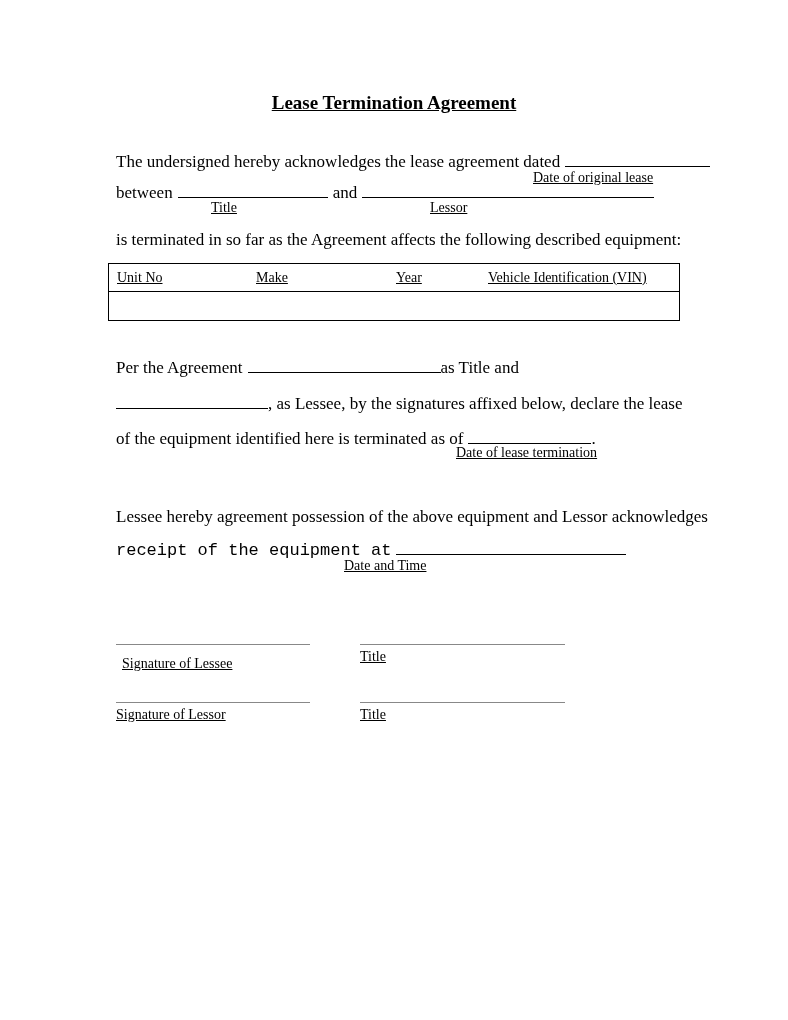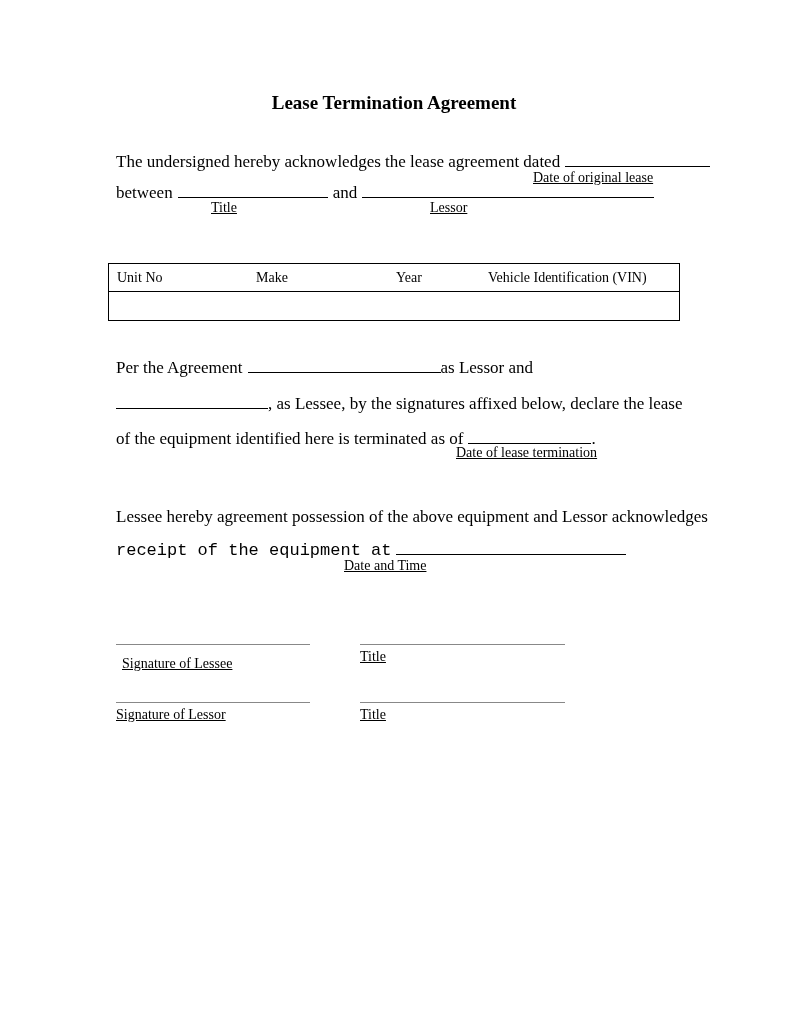--- a/index.html
+++ b/index.html
@@ -14,20 +14,21 @@
     overflow: hidden;
   }
   .title {
     position: absolute;
     top: 92px;
     left: 0;
     width: 100%;
     text-align: center;
     font-size: 19px;
     font-weight: bold;
+    text-decoration: underline;
   }
   .line {
     position: absolute;
     font-size: 17px;
     white-space: nowrap;
   }
   .small {
     position: absolute;
     font-size: 14px;
     white-space: nowrap;
@@ -51,20 +52,21 @@
     position: absolute;
     left: 0;
     top: 27px;
     width: 100%;
     border-top: 1px solid #000000;
   }
   .eq-h {
     position: absolute;
     top: 6px;
     font-size: 14px;
+    text-decoration: underline;
     white-space: nowrap;
   }
   .sigline {
     position: absolute;
     border-top: 1px solid #888888;
   }
 </style>
 </head>
 <body>
 
@@ -76,31 +78,32 @@
     <span>The undersigned hereby acknowledges the lease agreement dated</span><span class="blank ml" style="width:145px;"></span>
   </div>
   <div class="small" style="left:533px; top:170px;">Date of original lease</div>
 
   <div class="line" style="left:116px; top:183px;">
     <span>between</span><span class="blank ml mr" style="width:150px;"></span><span>and</span><span class="blank ml" style="width:292px;"></span>
   </div>
   <div class="small" style="left:211px; top:200px;">Title</div>
   <div class="small" style="left:430px; top:200px;">Lessor</div>
 
+  <div class="line" style="left:116px; top:230px;">is terminated in so far as the Agreement affects the following described equipment:</div>
 
   <div class="eq-table">
     <span class="eq-h" style="left:8px;">Unit No</span>
     <span class="eq-h" style="left:147px;">Make</span>
     <span class="eq-h" style="left:287px;">Year</span>
     <span class="eq-h" style="left:379px;">Vehicle Identification (VIN)</span>
     <div class="eq-sep"></div>
   </div>
 
   <div class="line" style="left:116px; top:358px;">
-    <span>Per the Agreement</span><span class="blank ml" style="width:193px;"></span><span>as Lessor and</span>
+    <span>Per the Agreement</span><span class="blank ml" style="width:193px;"></span><span>as Title and</span>
   </div>
 
   <div class="line" style="left:116px; top:394px;">
     <span class="blank" style="width:152px;"></span><span>, as Lessee, by the signatures affixed below, declare the lease</span>
   </div>
 
   <div class="line" style="left:116px; top:429px;">
     <span>of the equipment identified here is terminated as of</span><span class="blank ml" style="width:123px;"></span><span>.</span>
   </div>
   <div class="small" style="left:456px; top:445px;">Date of lease termination</div>

